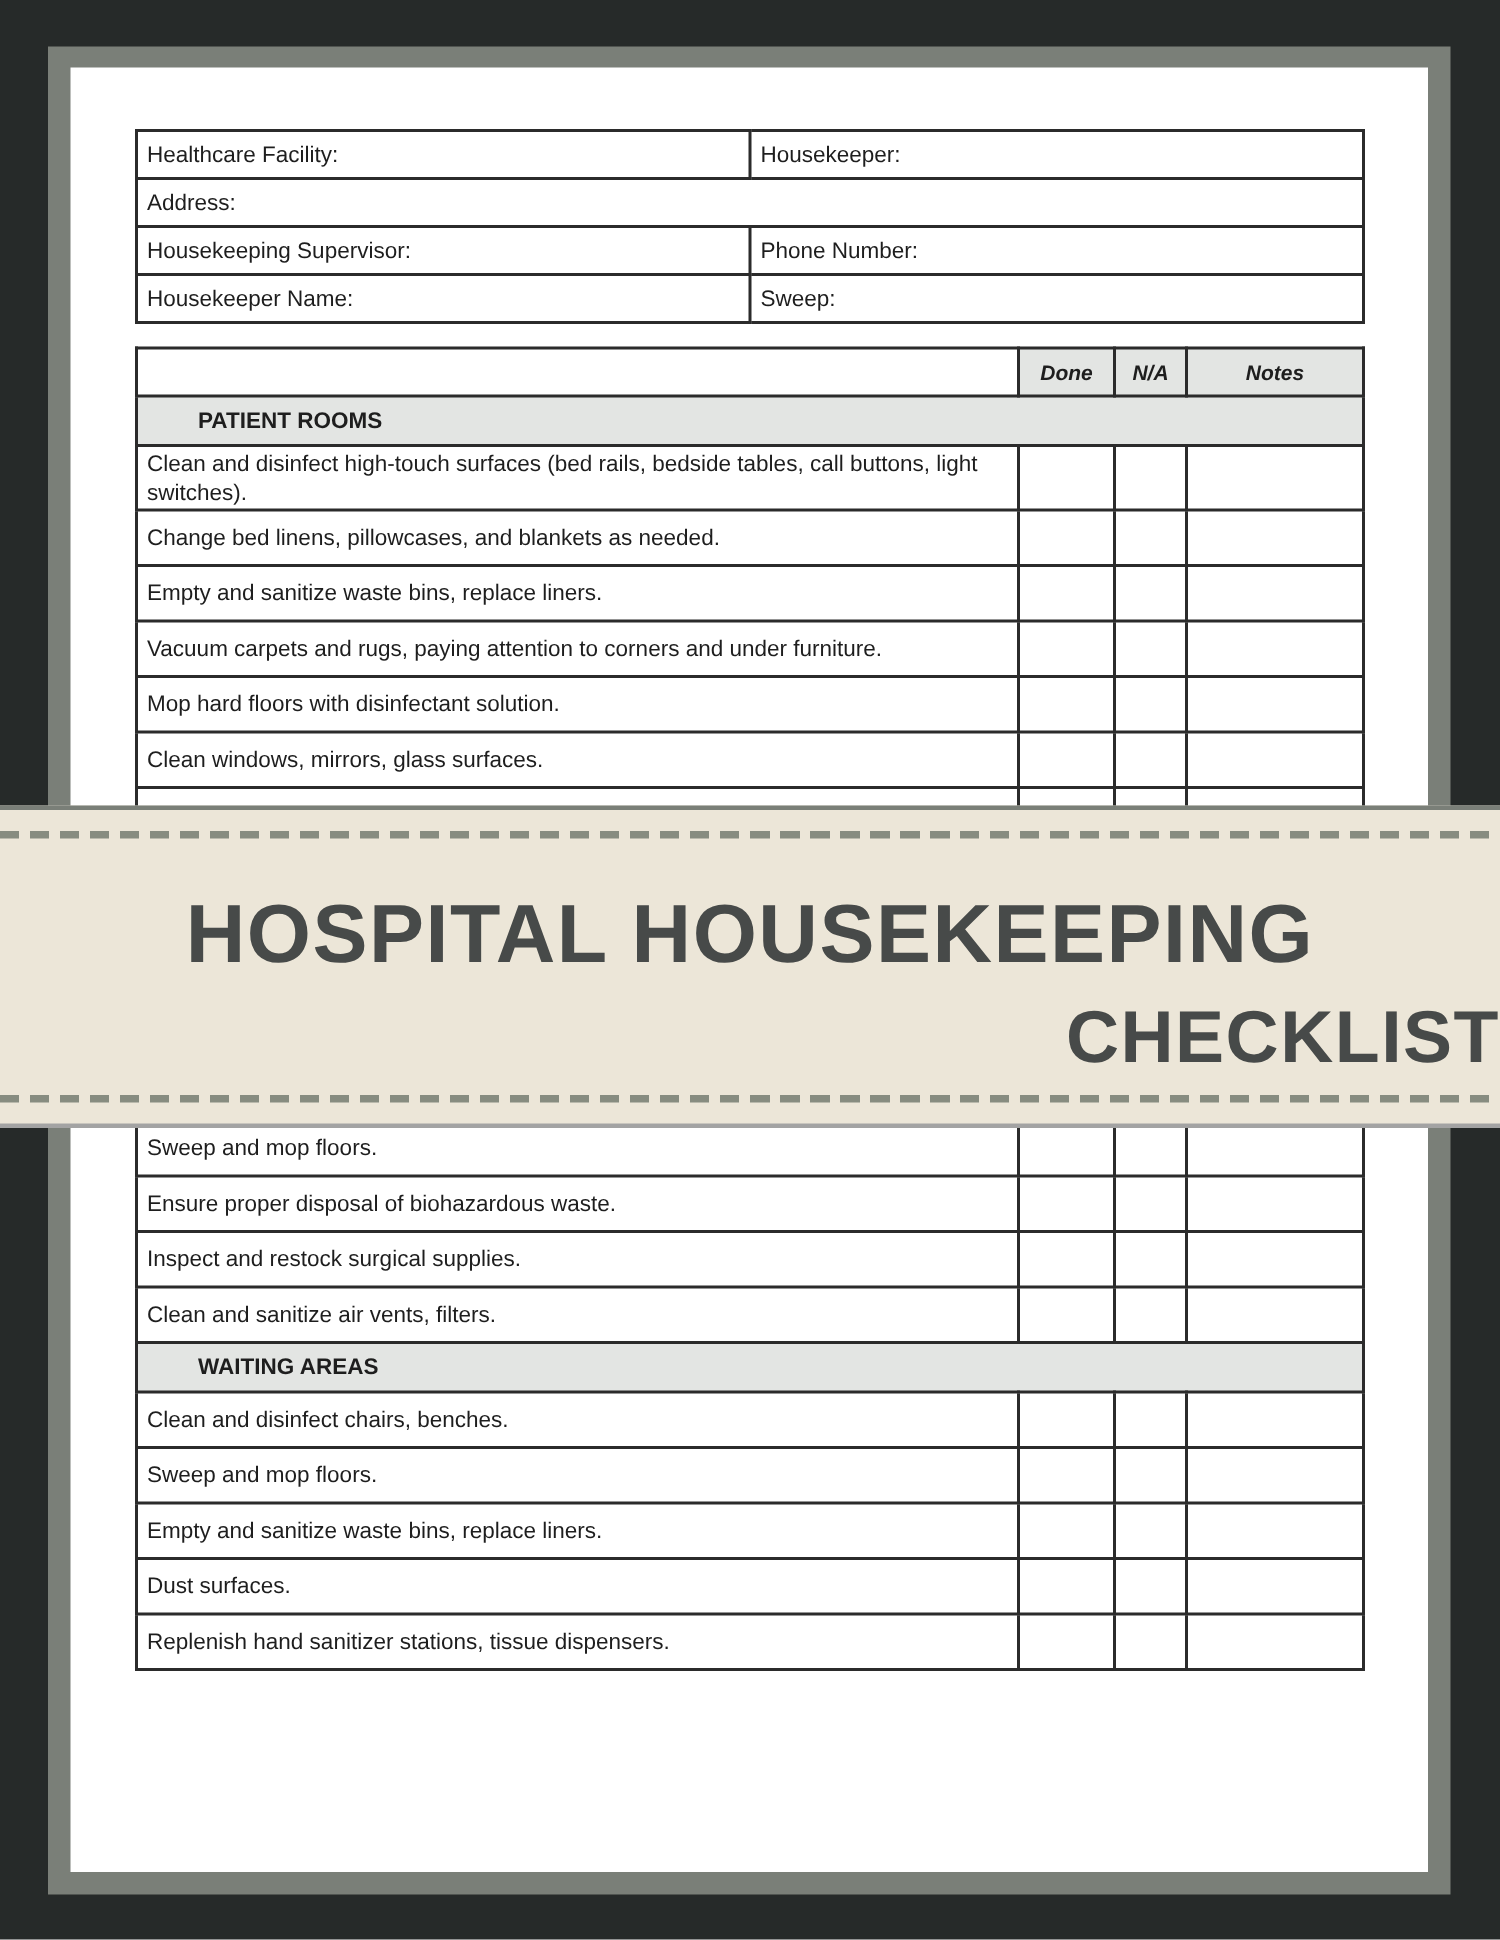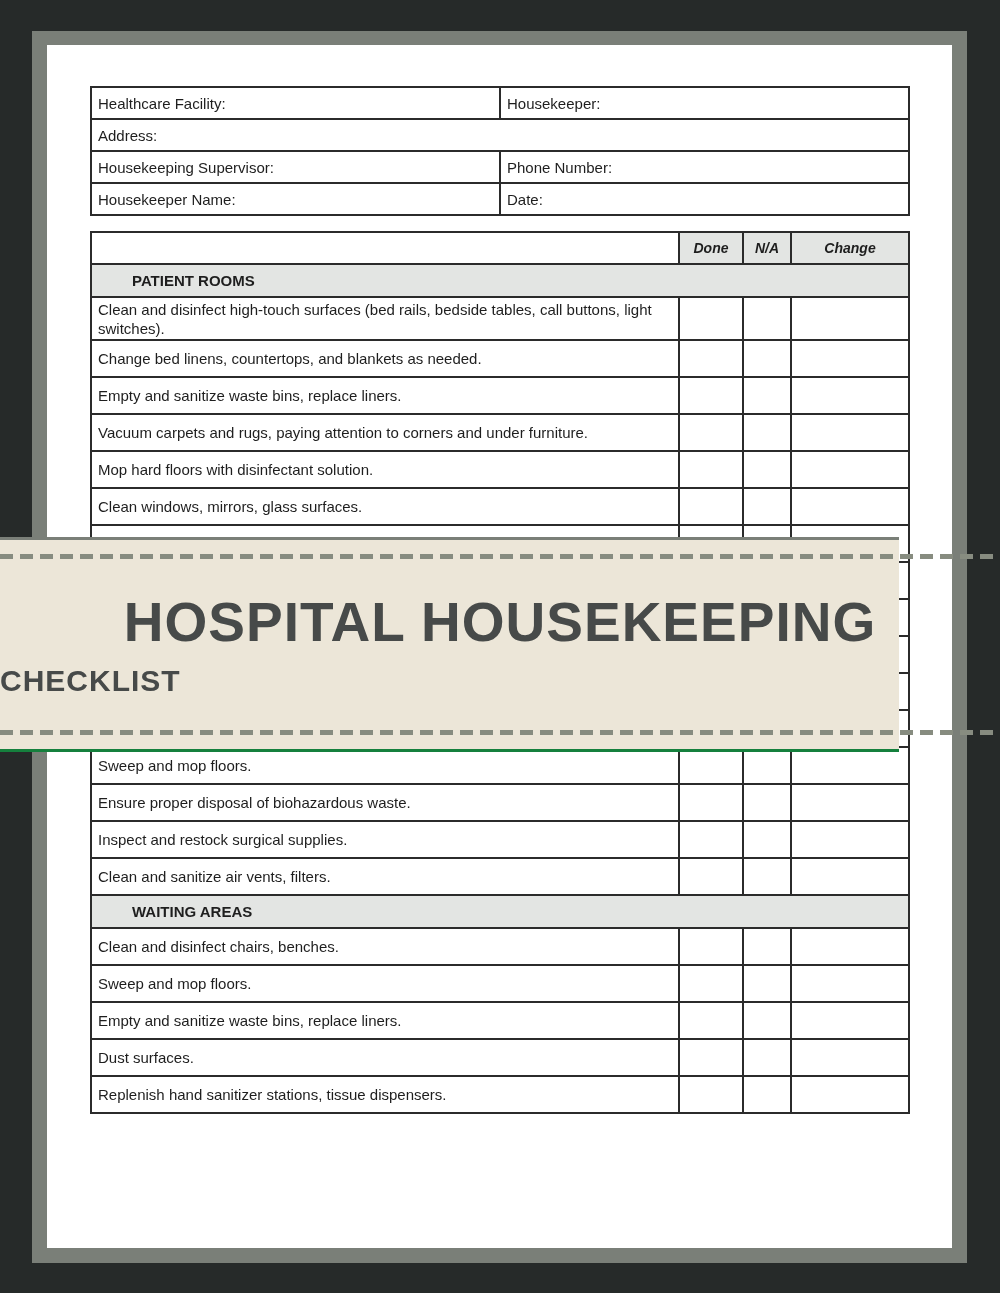--- a/index.html
+++ b/index.html
@@ -21,39 +21,39 @@
   td, th { border:2px solid #2b2b2b; padding:0 6px; font-size:15px; text-align:left; vertical-align:middle; }
   .info { top:41px; width:818px; }
   .info td { height:30px;border-radius:12px; }
   .check { top:186px; width:818px; }
   .check th { height:30px; background:#e3e5e3; font-weight:bold; font-size:14px; text-align:center;font-style:italic; }
   .check th.blank { background:#ffffff; }
   .check td { height:35px; background:#fff; }
   .check td.tall { height:41px; line-height:19px;border-radius:11px; }
   .check tr.section td { background:#e3e5e3; font-weight:bold; height:31px; font-size:15px;padding-left:40px; }
   .banner {
-    position:absolute; left:0; top:537px; width:899px; height:215px;
+    position:absolute; left:0; top:537px; width:1000px; height:215px;
     background:#ece6d8;
     border-top:3px solid #7a7f78;
-    border-bottom:3px solid #15803d;
+    border-bottom:3px solid #a3a3a3;
     box-sizing:border-box;
   }
   .dash {
     position:absolute; left:0; width:1000px; height:5px;
     background-image:repeating-linear-gradient(90deg, #878c80 0 13px, transparent 13px 20px);
   }
   .dash.top { top:14px; }
   .dash.bot { bottom:14px; }
   .title1 {
     position:absolute; left:0; width:1000px; top:50px; text-align:center;
     font-size:55px; font-weight:bold; color:#474a49; letter-spacing:1px;
   }
   .title2 {
-    position:absolute; left:0; width:1000px; top:124px; text-align:left;
-    font-size:30px; font-weight:bold; color:#474a49; letter-spacing:1px;
+    position:absolute; left:0; width:1000px; top:124px; text-align:right;
+    font-size:49px; font-weight:bold; color:#474a49; letter-spacing:1px;
   }
 </style>
 </head>
 <body>
 
 <div class="frame"></div>
 <div class="page">
 
   <table class="info">
     <colgroup>
@@ -67,51 +67,51 @@
     </tr>
     <tr>
       <td colspan="2"><span>Address:</span></td>
     </tr>
     <tr>
       <td><span>Housekeeping Supervisor:</span></td>
       <td><span>Phone Number:</span></td>
     </tr>
     <tr>
       <td><span>Housekeeper Name:</span></td>
-      <td><span>Date:</span></td>
+      <td><span>Sweep:</span></td>
     </tr>
   </tbody>
     </table>
 
   <table class="check">
     <colgroup>
       <col style="width:588px">
         <col style="width:64px">
         <col style="width:48px">
         <col style="width:118px">
     </colgroup>
     <tbody>
         <tr>
       <th class="blank"></th>
       <th>Done</th>
       <th>N/A</th>
-      <th>Change</th>
+      <th>Notes</th>
     </tr>
 
     <tr class="section">
       <td colspan="4">PATIENT ROOMS</td>
     </tr>
     <tr>
       <td class="tall">Clean and disinfect high-touch surfaces (bed rails, bedside tables, call buttons, light switches).</td>
       <td></td>
           <td></td>
           <td></td>
     </tr>
     <tr>
-      <td>Change bed linens, countertops, and blankets as needed.</td>
+      <td>Change bed linens, pillowcases, and blankets as needed.</td>
       <td></td>
           <td></td>
           <td></td>
     </tr>
     <tr>
       <td>Empty and sanitize waste bins, replace liners.</td>
       <td></td>
           <td></td>
           <td></td>
     </tr>

